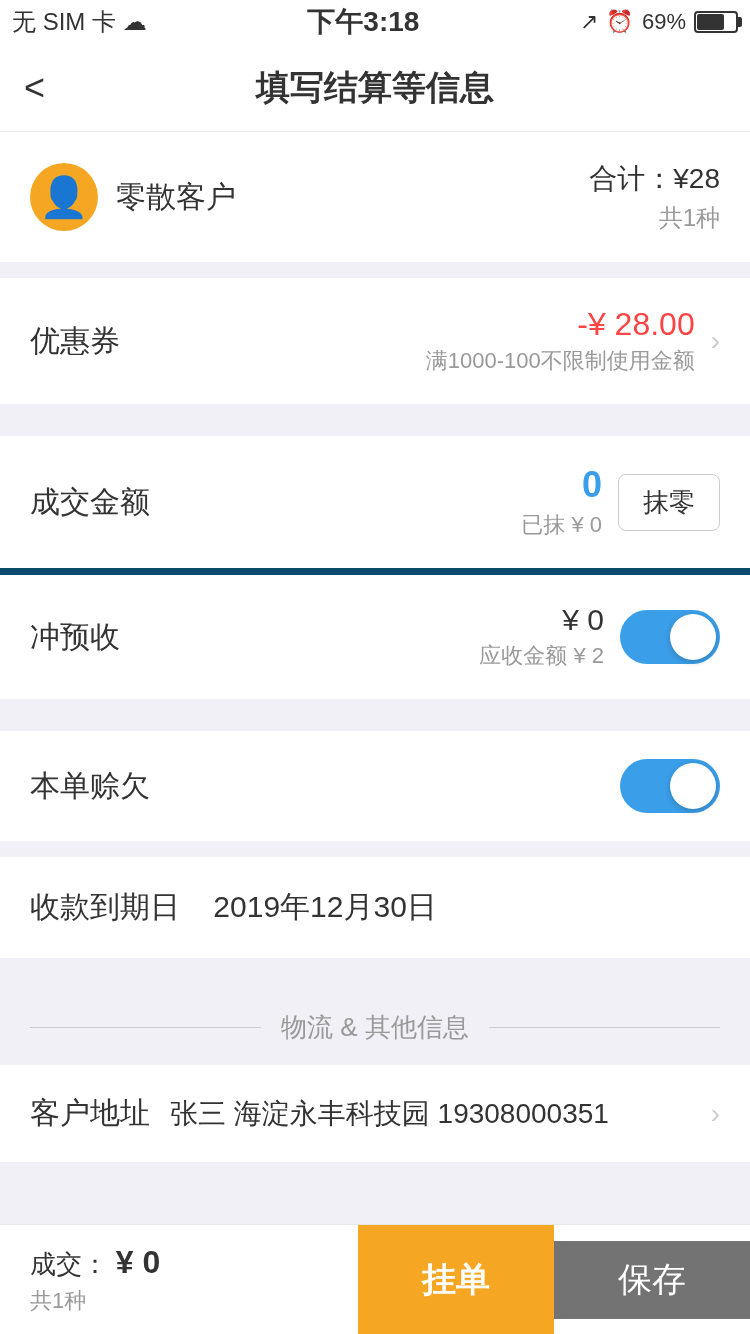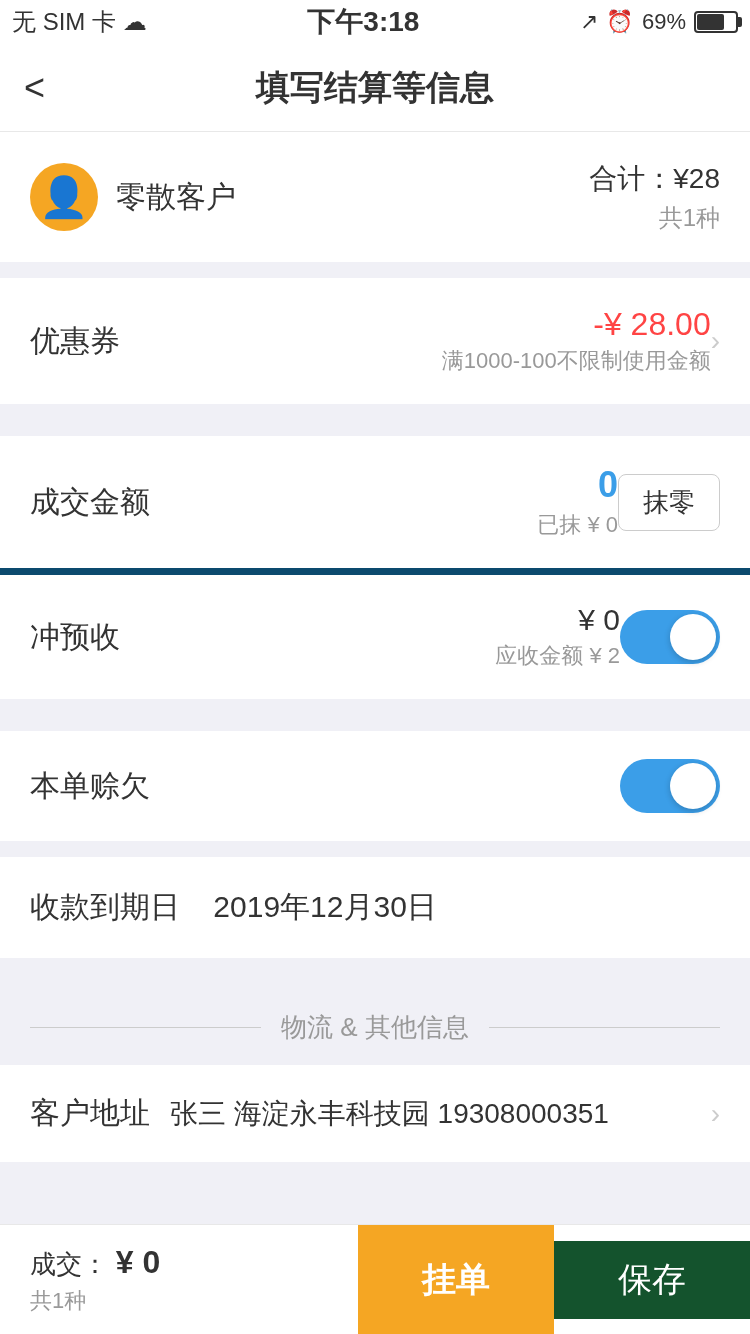--- a/index.html
+++ b/index.html
@@ -147,20 +147,21 @@
       border-bottom: none;
     }
     .row-label {
       font-size: 30px;
       color: #333;
       flex-shrink: 0;
     }
     .row-right {
       display: flex;
       align-items: center;
+      gap: 16px;
       text-align: right;
     }
     .row-value-block {
       text-align: right;
     }
     .discount-amount {
       font-size: 32px;
       color: #ff4444;
       font-weight: 500;
     }
@@ -324,21 +325,21 @@
       align-items: center;
       justify-content: center;
       font-size: 34px;
       color: #fff;
       font-weight: 700;
       cursor: pointer;
     }
     .btn-save {
       width: 196px;
       height: 78px;
-      background: #14532d;
+      background: #737373;
       display: flex;
       align-items: center;
       justify-content: center;
       font-size: 34px;
       color: #fff;
       font-weight: 500;
       cursor: pointer;
     }
   </style>
 </head>

